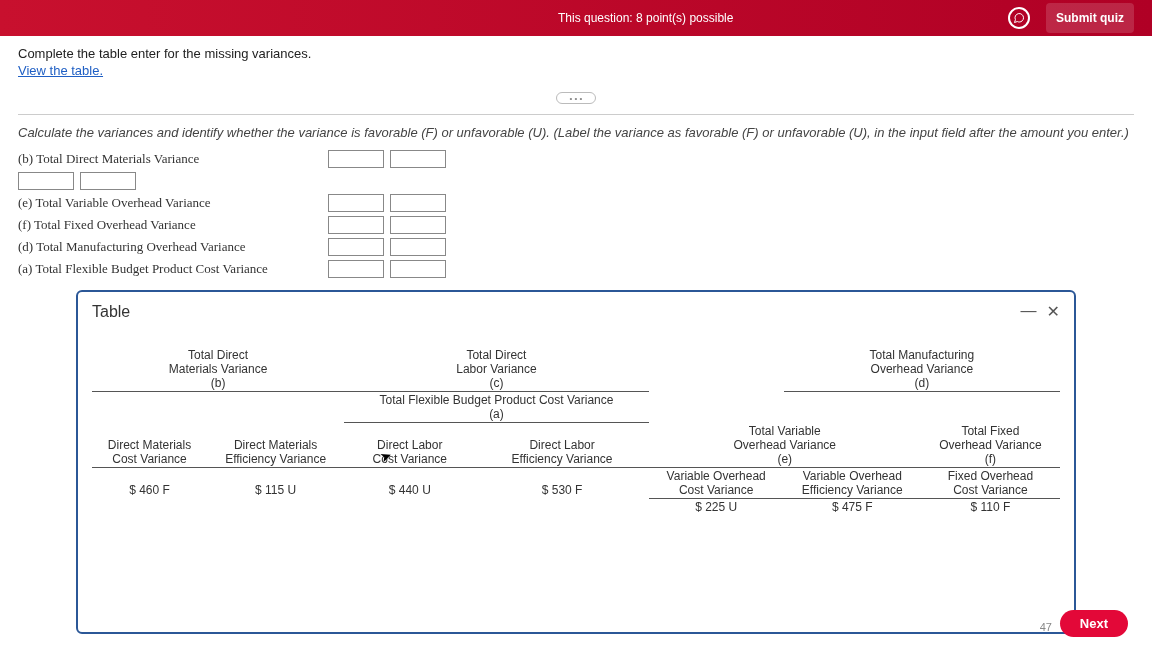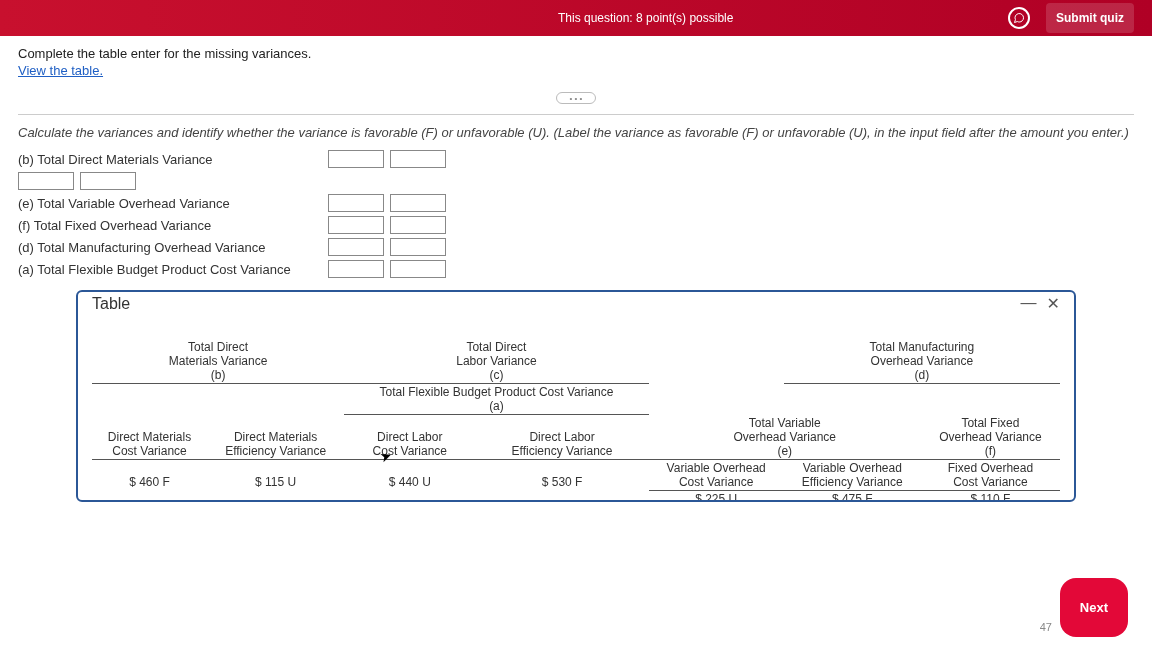--- a/index.html
+++ b/index.html
@@ -50,50 +50,50 @@
     margin: 14px auto 10px auto;
     width: 40px; height: 12px;
     border: 1px solid #bbb; border-radius: 10px;
     display: flex; align-items:center; justify-content:center;
     color: #888; font-size: 8px;
   }
   hr.divider { border:none; border-top:1px solid #ccc; margin: 4px 0 10px 0;}
   .instr { color: #444; margin-bottom: 8px; font-size: 13px; font-style: italic;}
   .var-list { font-size: 13px; }
   .var-row { display:flex; align-items:center; height: 22px; }
-  .var-row .label { width: 310px; }
+  .var-row .label { width: 310px; font-family: Liberation Serif, serif; }
   .var-row input {
     width: 56px; height: 18px; border: 1px solid #888; margin-right: 6px;
     font-size: 12px; padding: 0 3px;
   }
   .table-panel {
     border: 2px solid #2b5797;
     border-radius: 6px;
     margin: 10px 58px 0 58px;
-    padding: 2px 14px;
+    padding: 10px 14px;
     background: #fff;
     position: relative;
-    height: 212px;
+    height: 344px;
     overflow: hidden;
   }
   .table-panel .title-row { display:flex; align-items:center; }
   .table-panel .title { font-size: 16px; }
   .panel-ctrl { margin-left:auto; display:flex; gap:10px; }
   .panel-ctrl span { cursor:pointer; font-size:16px; color:#555; }
   .variance-table { width: 100%; margin-top: 26px; font-size: 12px; text-align:center; border-collapse: collapse;}
   .variance-table td { padding: 1px 4px; vertical-align: bottom;}
   .underline { border-bottom: 1px solid #555; }
   .next-btn {
     position: absolute;
     right: 24px;
     bottom: 16px;
     background: #e30838;
     color: #fff;
     border-radius: 16px;
-    padding: 22px 20px;
+    padding: 6px 20px;
     font-weight: bold;
     font-size: 13px;
     cursor: pointer;
   }
   .q-num{
     position:absolute; right:100px; bottom:20px; color:#888; font-size:11px;
   }
   .cursor-arrow{
     position:absolute; left:380px; top:412px; font-size:14px; color:#000;
     transform: rotate(-20deg);

